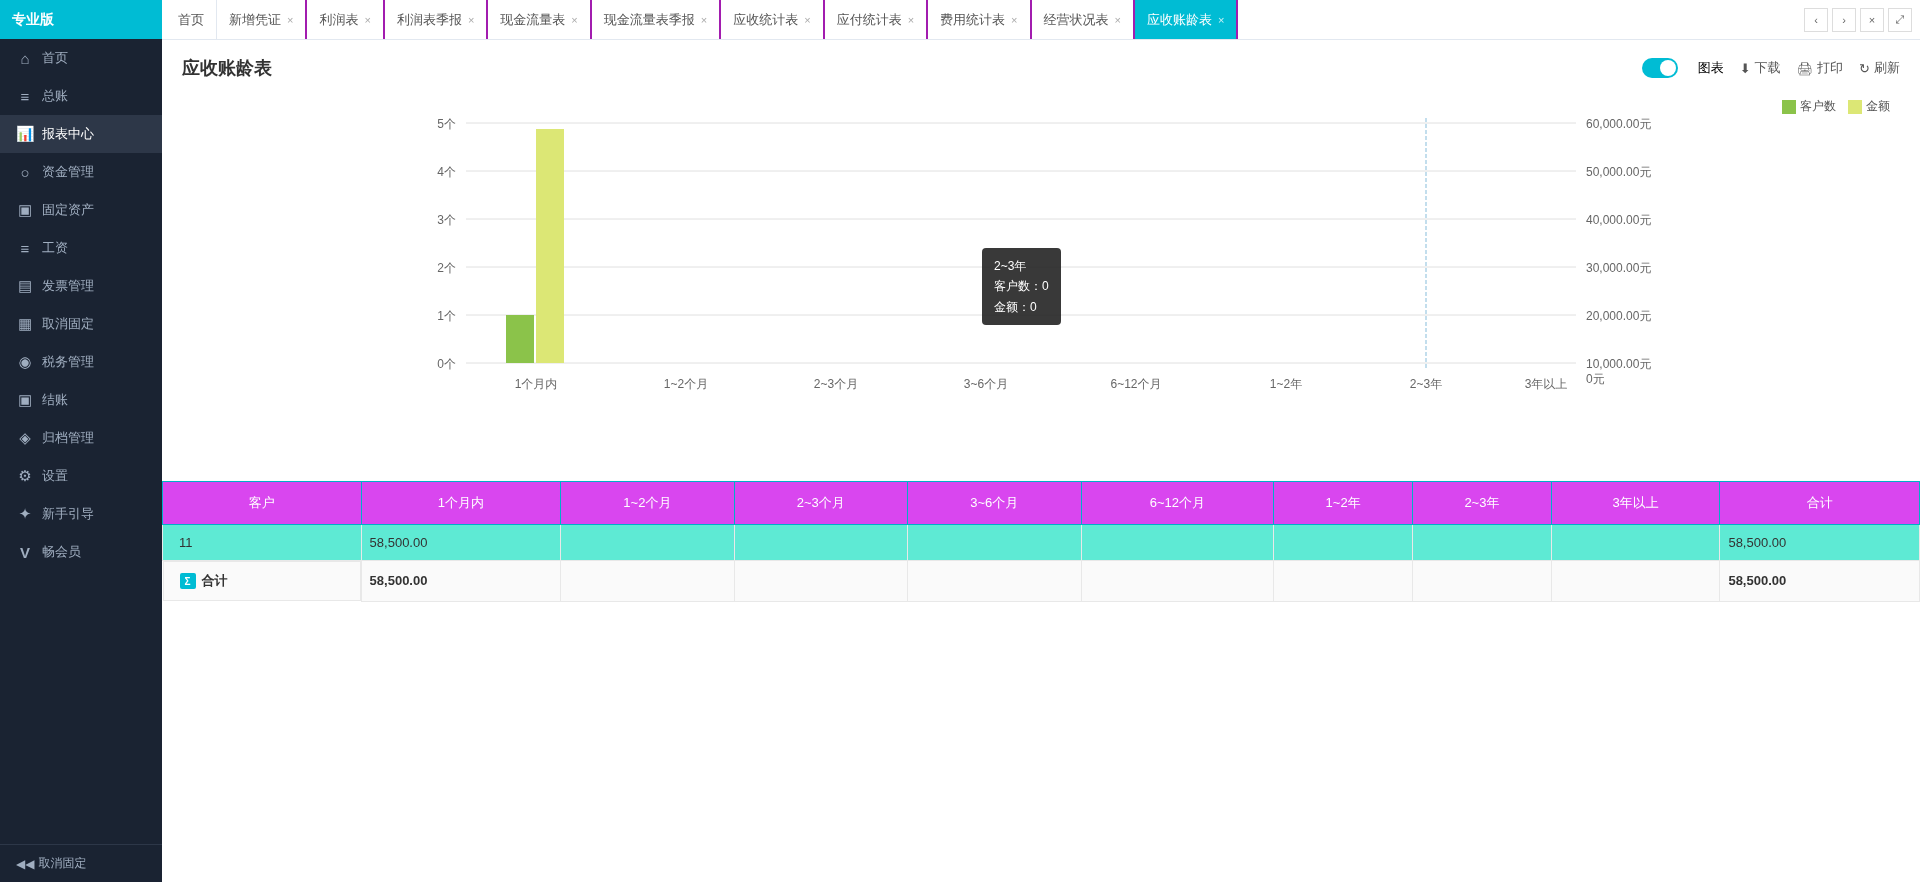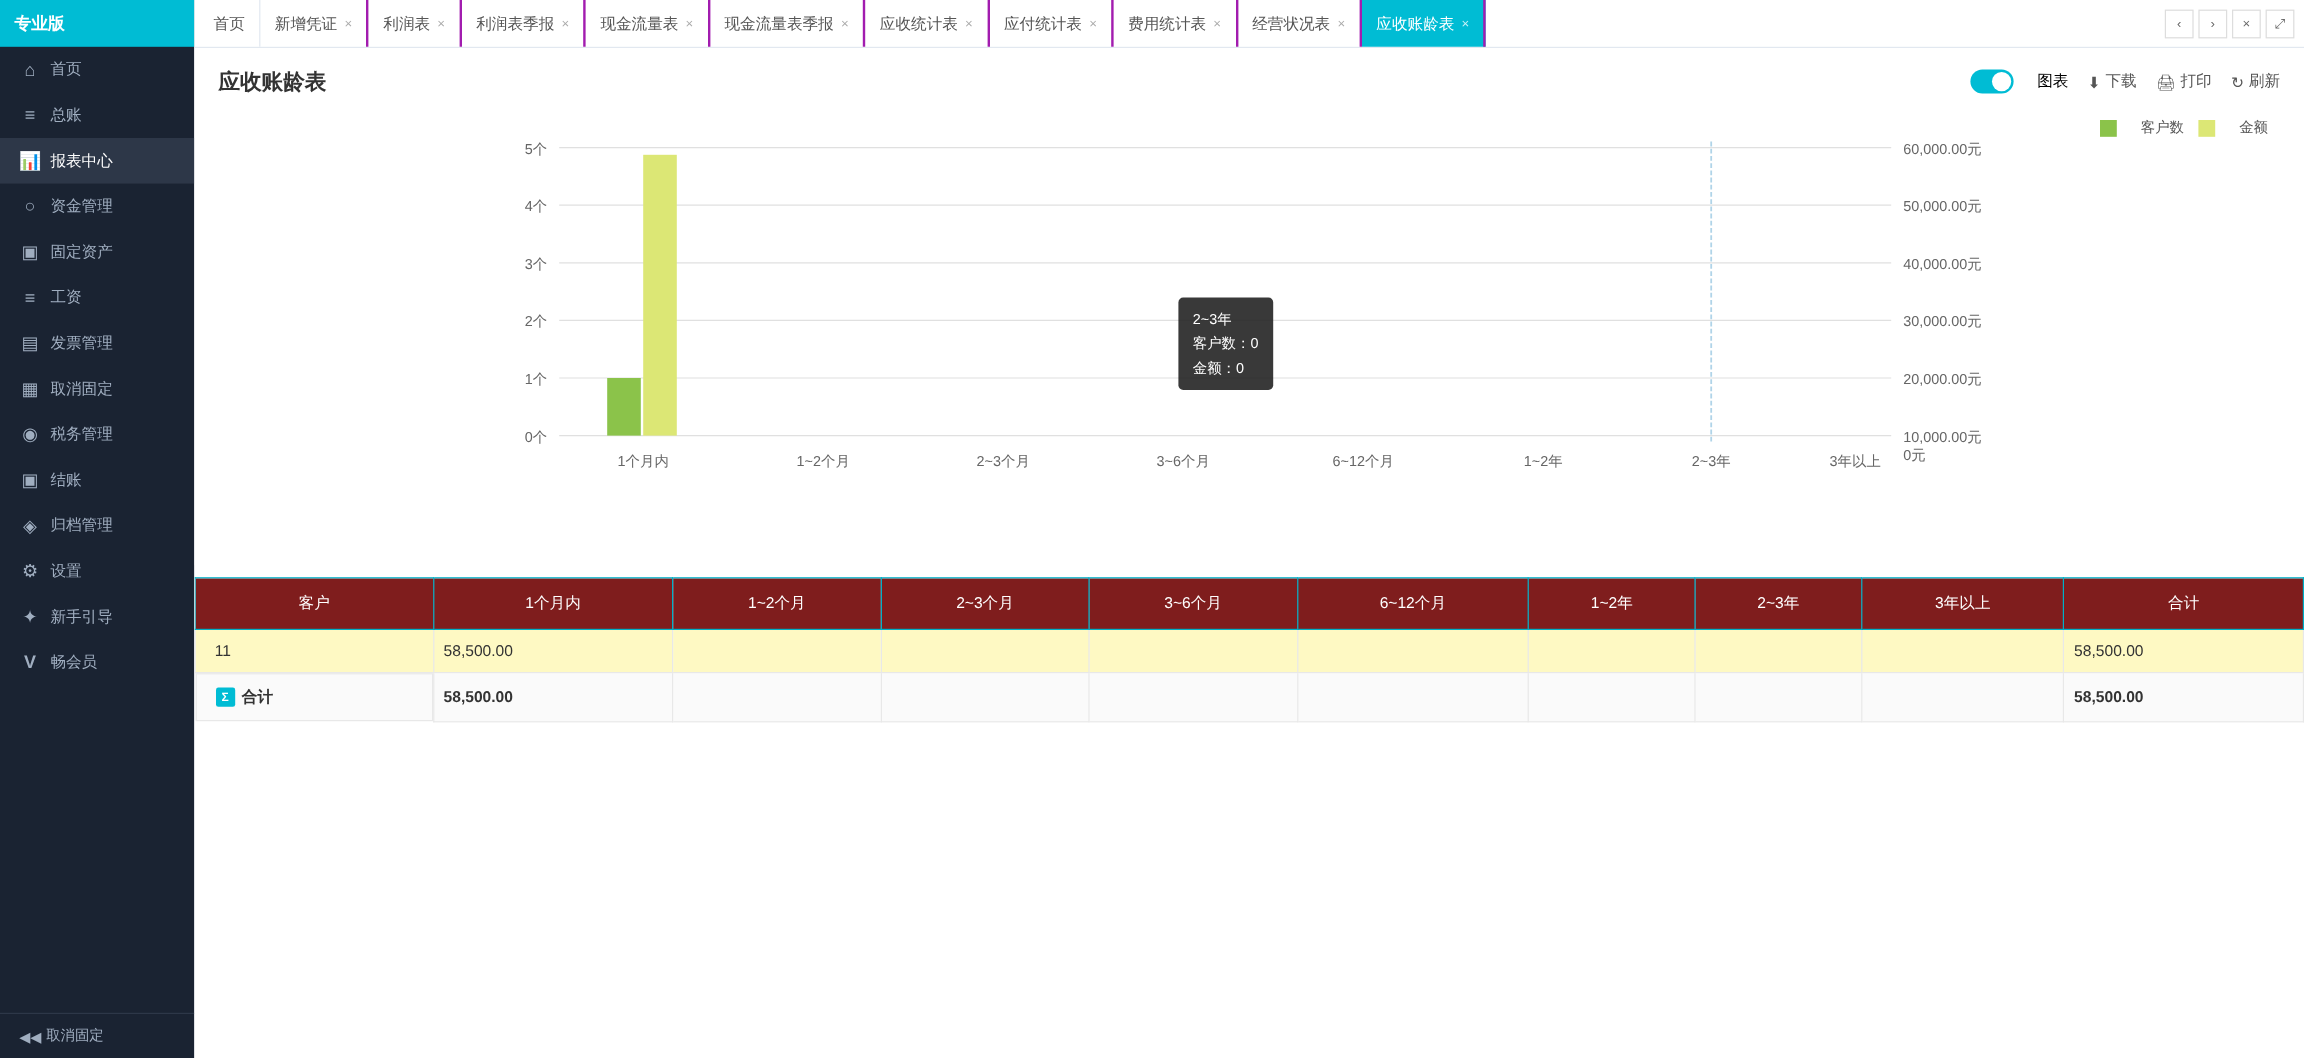--- a/index.html
+++ b/index.html
@@ -188,51 +188,51 @@
       right: 30px;
       display: flex;
       align-items: center;
       gap: 12px;
       font-size: 12px;
       color: #555;
     }
     .legend-item {
       display: flex;
       align-items: center;
-      gap: 20px;
+      gap: 4px;
     }
     .legend-color {
       width: 14px;
       height: 14px;
     }
 
     
     .chart-wrapper {
       position: relative;
     }
 
     
     .data-table {
       width: 100%;
       border-collapse: collapse;
       margin-top: 10px;
     }
     .data-table thead tr {
-      background: #7f1d1d;
+      background: #d946ef;
       color: white;
     }
     .data-table thead th {
       padding: 12px 8px;
       text-align: center;
       font-weight: normal;
       font-size: 13px;
       border: 1px solid #00b0c8;
     }
     .data-table tbody tr {
-      background: #fef9c3;
+      background: #5eead4;
     }
     .data-table tbody tr:nth-child(even) {
       background: #fafafa;
     }
     .data-table tbody td {
       padding: 10px 8px;
       text-align: left;
       font-size: 13px;
       border: 1px solid #e8e8e8;
       color: #333;

